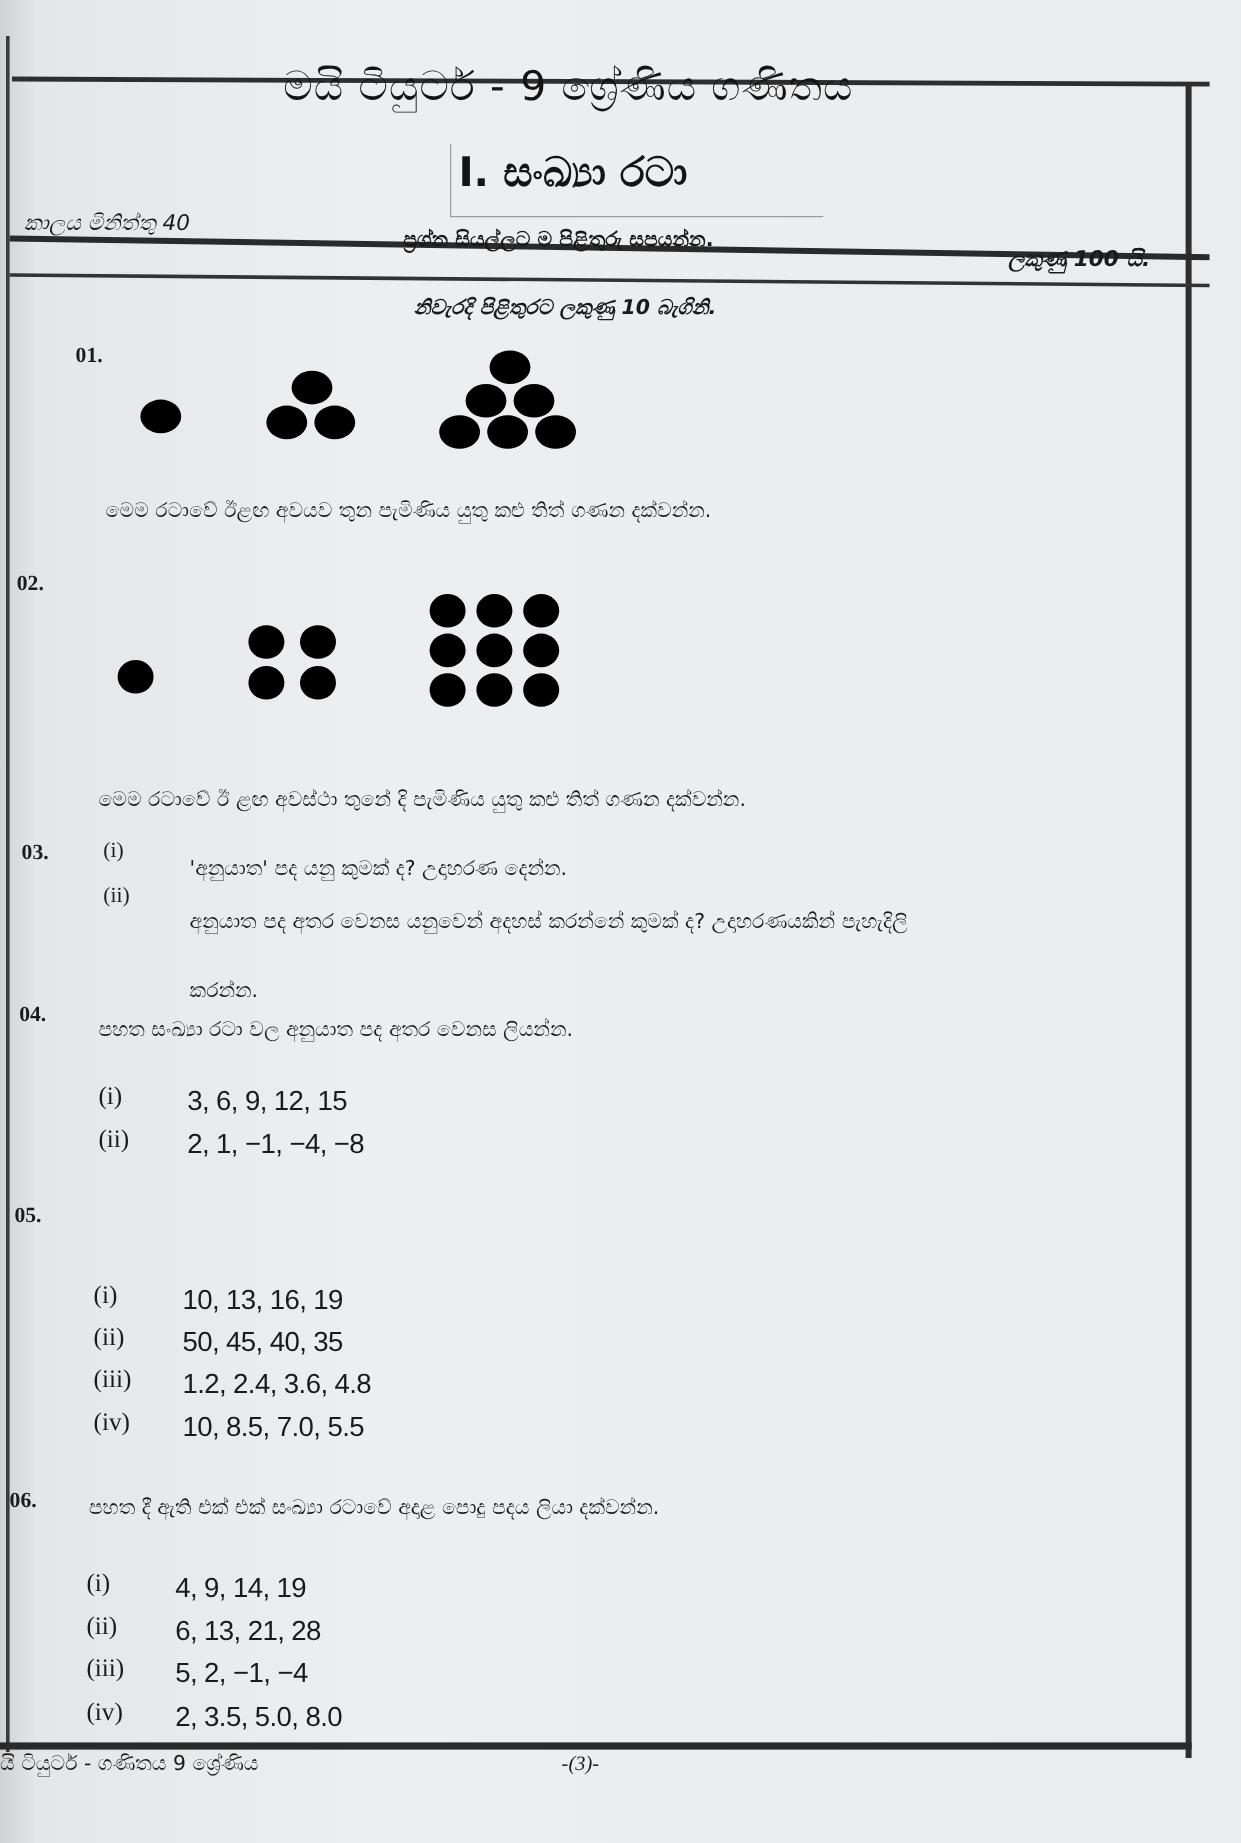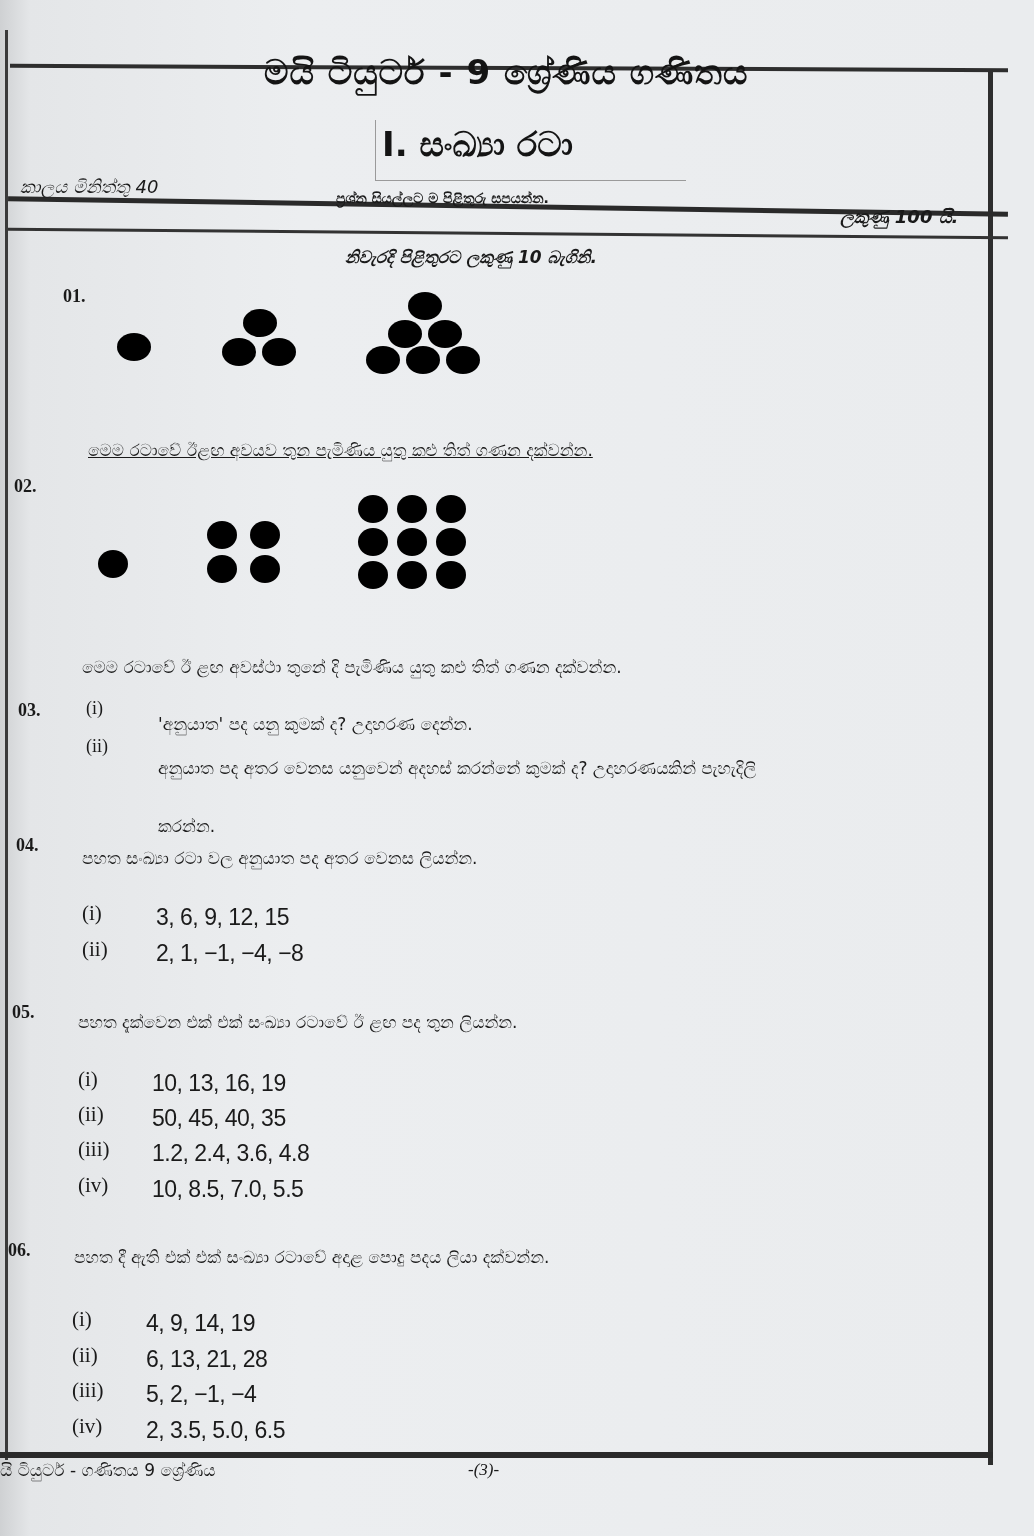--- a/index.html
+++ b/index.html
@@ -19,37 +19,37 @@
   }
   .right-border {
     position: absolute; left: 988px; top: 70px; width: 5px; height: 1395px; background: #2e2e2e;
   }
   .top-line { position: absolute; left: 10px; top: 66px; width: 998px; height: 4px; background: #2e2e2e; transform: rotate(0.25deg); }
   .header-line1 { position: absolute; left: 8px; top: 204px; width: 1000px; height: 5px; background: #2a2a2a; transform: rotate(0.9deg); }
   .header-line2 { position: absolute; left: 8px; top: 232px; width: 1000px; height: 3px; background: #333; transform: rotate(0.5deg); }
   .bottom-line { position: absolute; left: 0; top: 1452px; width: 993px; height: 6px; background: #2a2a2a; }
 
   .title {
-    position: absolute; left: 264px; top: 52px;
-    font-size: 34px; font-weight: bold; letter-spacing: 1px;
+    position: absolute; left: 236px; top: 52px;
+    font-size: 34px; font-weight: normal; letter-spacing: 1px;
     color: #141414;
   }
   .subtitle-box {
     position: absolute; left: 375px; top: 120px; width: 310px; height: 60px;
     border-left: 1px solid #9a9a9a; border-bottom: 1px solid #9a9a9a;
   }
   .subtitle {
     position: absolute; left: 382px; top: 124px;
     font-size: 34px; font-weight: bold; color: #141414;
   }
   .time {
     position: absolute; left: 20px; top: 176px; font-size: 18px; font-style: italic; font-weight: normal;
   }
   .instruction {
-    position: absolute; left: 336px; top: 190px; font-size: 14px; font-weight: bold;
+    position: absolute; left: 336px; top: 190px; font-size: 17px; font-weight: bold;
   }
   .marks {
     position: absolute; left: 840px; top: 206px; font-size: 18px; font-style: italic; font-weight: bold;
   }
   .note {
     position: absolute; left: 345px; top: 247px; font-size: 17px; font-style: italic; font-weight: bold;
   }
 
   .qnum { position: absolute; font-family: "Liberation Serif", serif; font-size: 18px; font-weight: bold; }
   .qtext { position: absolute; font-size: 17px; }
@@ -84,21 +84,21 @@
     <div class="dot" style="left:243px;top:309px;"></div>
     <div class="dot" style="left:222px;top:338px;"></div>
     <div class="dot" style="left:262px;top:338px;"></div>
     <div class="dot" style="left:408px;top:292px;"></div>
     <div class="dot" style="left:388px;top:320px;"></div>
     <div class="dot" style="left:428px;top:320px;"></div>
     <div class="dot" style="left:366px;top:346px;"></div>
     <div class="dot" style="left:406px;top:346px;"></div>
     <div class="dot" style="left:446px;top:346px;"></div>
   </div>
-  <div class="qtext" style="left:88px;top:440px;text-decoration:underline;">මෙම රටාවේ ඊළඟ අවයව තුන පැමිණිය යුතු කළු තිත් ගණන දක්වන්න.</div>
+  <div class="qtext" style="left:88px;top:416px;">මෙම රටාවේ ඊළඟ අවයව තුන පැමිණිය යුතු කළු තිත් ගණන දක්වන්න.</div>
 
   <div class="qnum" style="left:14px;top:476px;">02.</div>
   <div>
     <div class="dot" style="left:98px;top:550px;width:30px;"></div>
     <div class="dot" style="left:207px;top:521px;width:30px;"></div>
     <div class="dot" style="left:250px;top:521px;width:30px;"></div>
     <div class="dot" style="left:207px;top:555px;width:30px;"></div>
     <div class="dot" style="left:250px;top:555px;width:30px;"></div>
     <div class="dot" style="left:358px;top:495px;width:30px;"></div>
     <div class="dot" style="left:397px;top:495px;width:30px;"></div>
@@ -120,37 +120,36 @@
   <div class="qtext" style="left:158px;top:772px;margin-top:44px;">කරන්න.</div>
 
   <div class="qnum" style="left:16px;top:835px;">04.</div>
   <div class="qtext" style="left:82px;top:848px;">පහත සංඛ්‍යා රටා වල අනුයාත පද අතර වෙනස ලියන්න.</div>
   <div class="sub-label" style="left:82px;top:901px;">(i)</div>
   <div class="sub-value" style="left:156px;top:904px;">3, 6, 9, 12, 15</div>
   <div class="sub-label" style="left:82px;top:937px;">(ii)</div>
   <div class="sub-value" style="left:156px;top:940px;">2, 1, −1, −4, −8</div>
 
   <div class="qnum" style="left:12px;top:1002px;">05.</div>
-  <div class="qtext" style="left:78px;top:1012px;">පහත දැක්වෙන එක් එක් සංඛ්‍යා රටාවේ ඊ ළඟ පද තුන ලියන්න.</div>
   <div class="sub-label" style="left:78px;top:1067px;">(i)</div>
   <div class="sub-value" style="left:152px;top:1070px;">10, 13, 16, 19</div>
   <div class="sub-label" style="left:78px;top:1102px;">(ii)</div>
   <div class="sub-value" style="left:152px;top:1105px;">50, 45, 40, 35</div>
   <div class="sub-label" style="left:78px;top:1137px;">(iii)</div>
   <div class="sub-value" style="left:152px;top:1140px;">1.2, 2.4, 3.6, 4.8</div>
   <div class="sub-label" style="left:78px;top:1173px;">(iv)</div>
   <div class="sub-value" style="left:152px;top:1176px;">10, 8.5, 7.0, 5.5</div>
 
   <div class="qnum" style="left:8px;top:1240px;">06.</div>
   <div class="qtext" style="left:74px;top:1247px;">පහත දී ඇති එක් එක් සංඛ්‍යා රටාවේ අදාළ පොදු පදය ලියා දක්වන්න.</div>
   <div class="sub-label" style="left:72px;top:1307px;">(i)</div>
   <div class="sub-value" style="left:146px;top:1310px;">4, 9, 14, 19</div>
   <div class="sub-label" style="left:72px;top:1343px;">(ii)</div>
   <div class="sub-value" style="left:146px;top:1346px;">6, 13, 21, 28</div>
   <div class="sub-label" style="left:72px;top:1378px;">(iii)</div>
   <div class="sub-value" style="left:146px;top:1381px;">5, 2, −1, −4</div>
   <div class="sub-label" style="left:72px;top:1414px;">(iv)</div>
-  <div class="sub-value" style="left:146px;top:1417px;">2, 3.5, 5.0, 6.5</div>
+  <div class="sub-value" style="left:146px;top:1417px;">2, 3.5, 5.0, 8.0</div>
 
   <div class="bottom-line"></div>
   <div class="footer-left">යි ටියුටර් - ගණිතය 9 ශ්‍රේණිය</div>
   <div class="footer-page">-(3)-</div>
 </div>
 
 </body></html>

